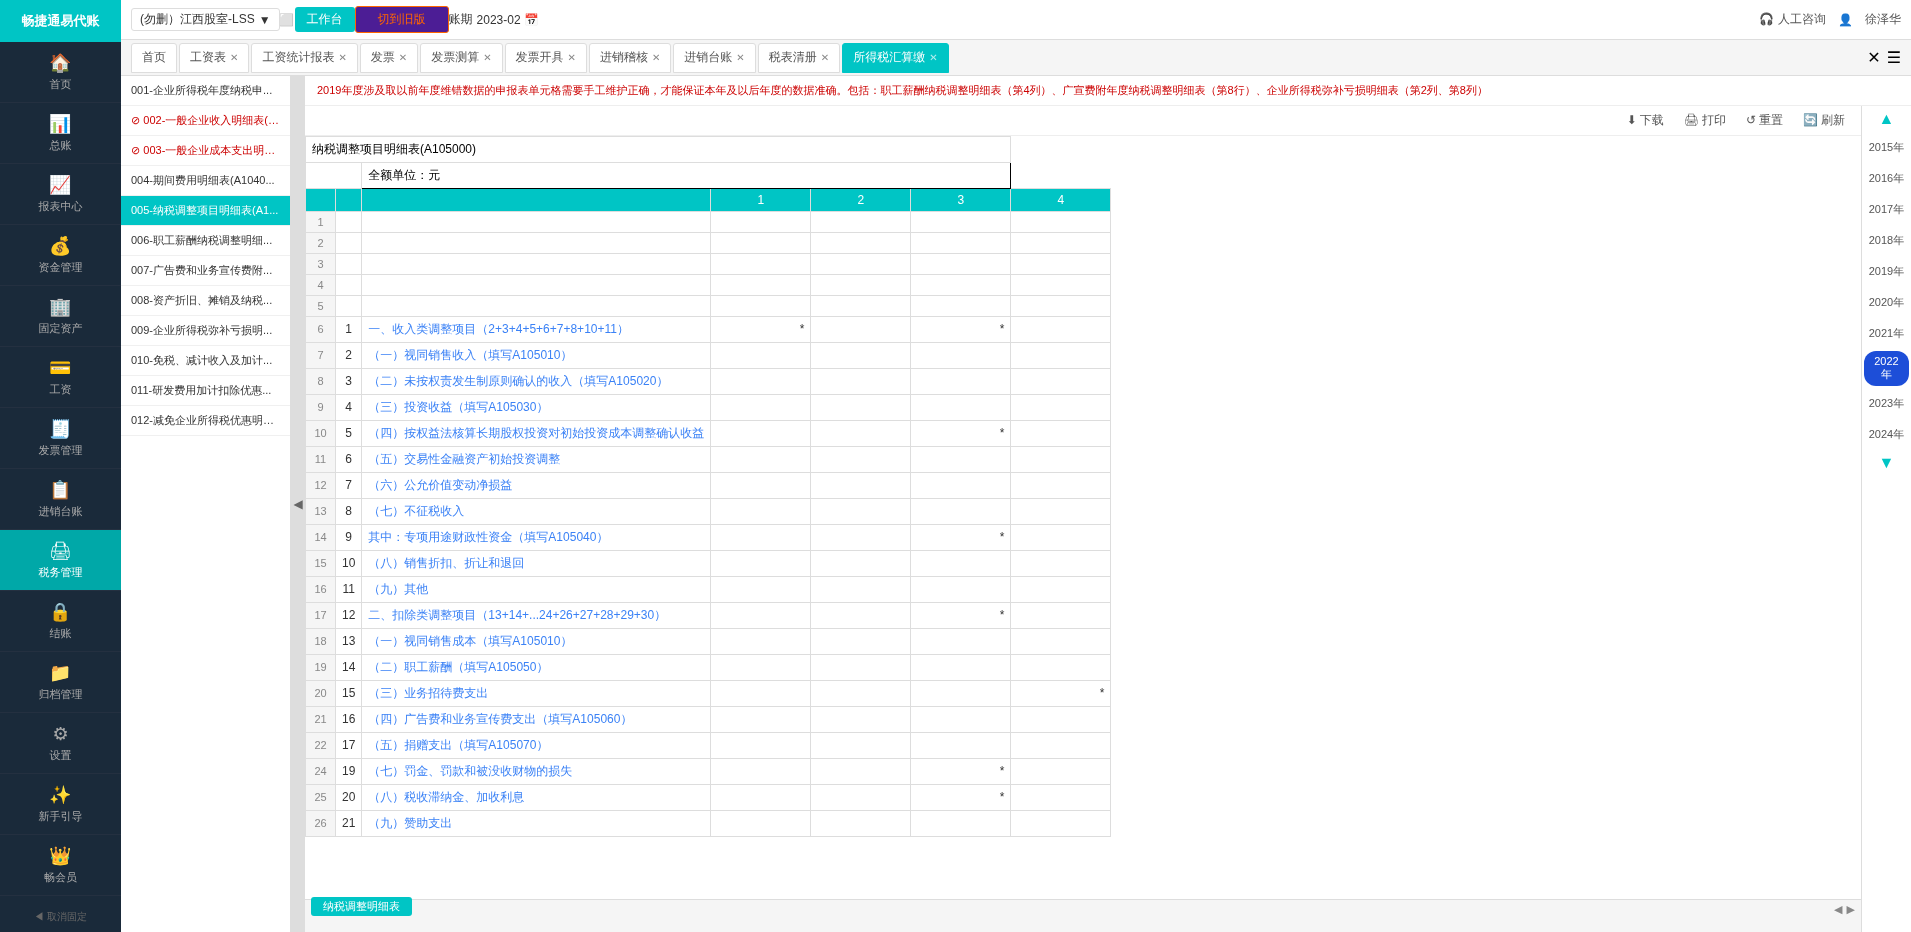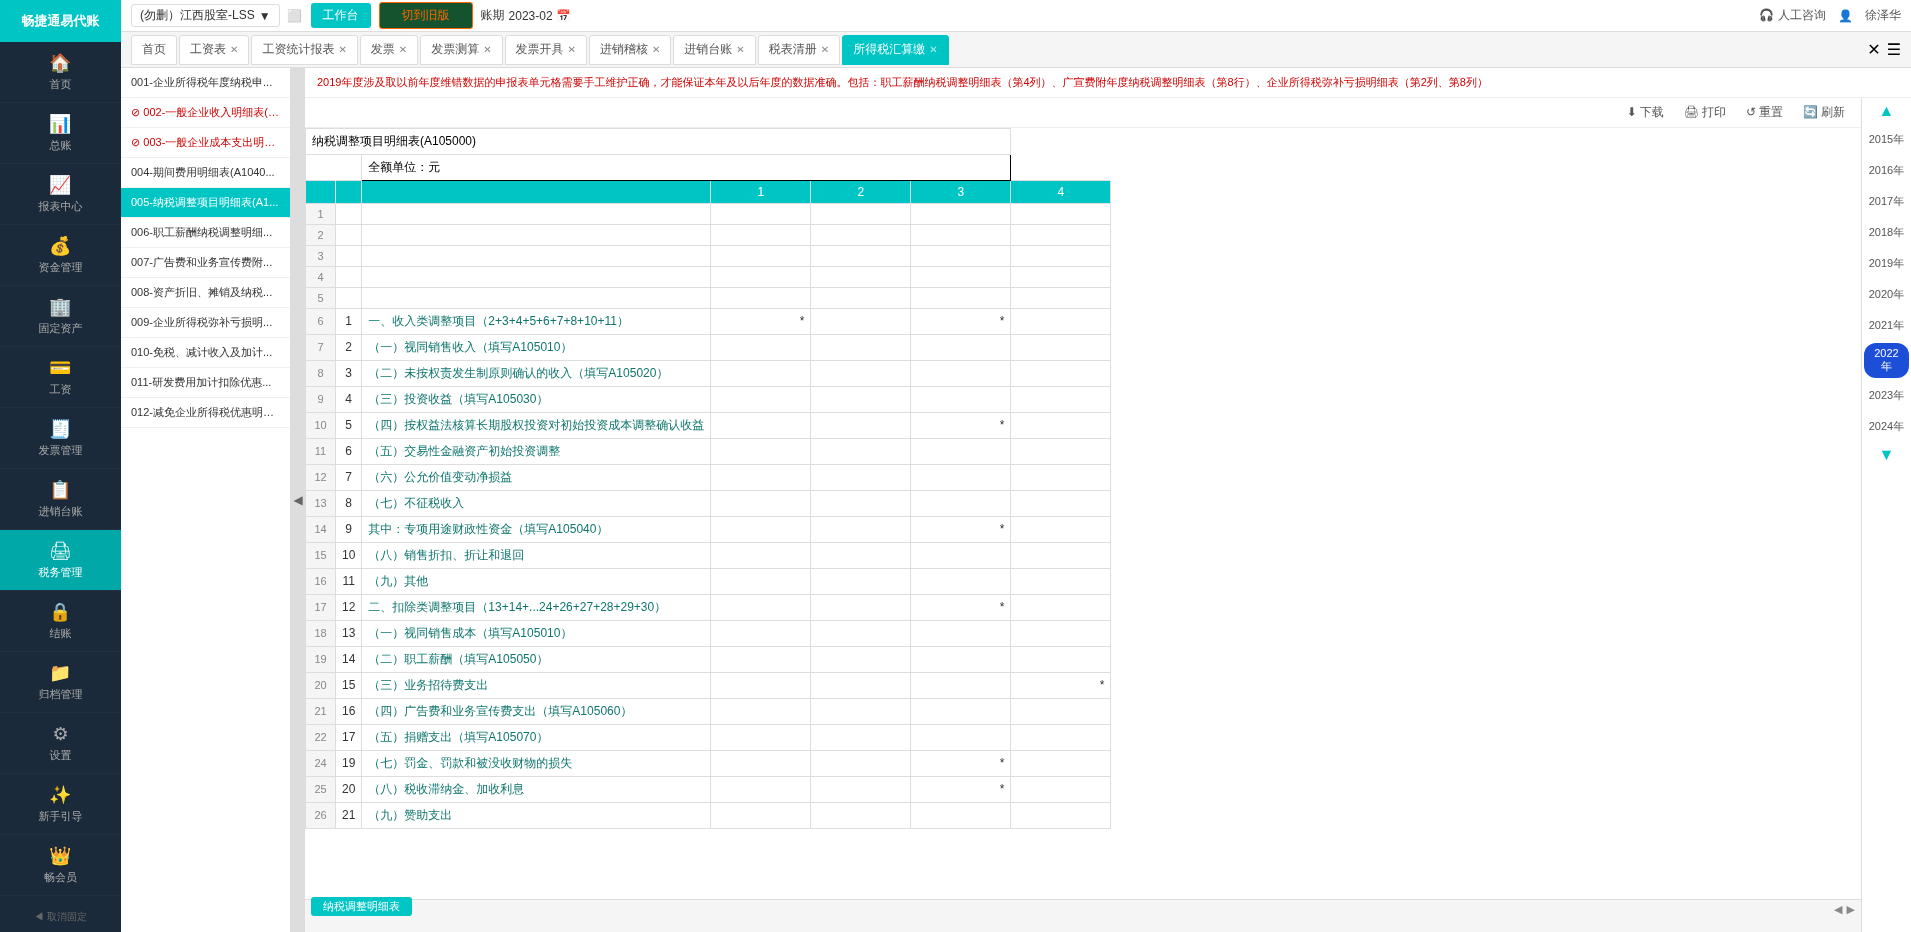--- a/index.html
+++ b/index.html
@@ -10,24 +10,24 @@
     .sidebar-logo { background: #00c5c5; color: white; font-size: 13px; font-weight: bold; padding: 12px 6px; text-align: center; line-height: 1.4; }
     .sidebar-item { display: flex; flex-direction: column; align-items: center; padding: 10px 4px; cursor: pointer; font-size: 11px; color: #aaa; border-bottom: 1px solid #243040; }
     .sidebar-item.active { background: #00a8a8; color: white; }
     .sidebar-item .icon { font-size: 18px; margin-bottom: 3px; }
     .sidebar-footer { margin-top: auto; padding: 8px; font-size: 10px; color: #666; text-align: center; cursor: pointer; }
 
     
     .main { flex: 1; display: flex; flex-direction: column; overflow: hidden; }
 
     
-    .top-header { background: white; border-bottom: 1px solid #ddd; display: flex; align-items: center; padding: 0 10px; height: 32px; gap: 8px; flex-shrink: 0; }
+    .top-header { background: white; border-bottom: 1px solid #ddd; display: flex; align-items: center; padding: 0 10px; height: 40px; flex-shrink: 0; }
     .company-selector { display: flex; align-items: center; gap: 4px; font-size: 12px; color: #333; border: 1px solid #ddd; border-radius: 3px; padding: 2px 8px; cursor: pointer; }
     .btn-workbench { background: #00c5c5; color: white; border: none; border-radius: 3px; padding: 4px 12px; cursor: pointer; font-size: 12px; }
-    .btn-oldversion { background: #14532d; color: #ff6600; border: 1px solid #ff6600; border-radius: 3px; padding: 4px 22px; cursor: pointer; font-size: 12px; }
+    .btn-oldversion { background: #4c1d95; color: #ff6600; border: 1px solid #ff6600; border-radius: 3px; padding: 4px 22px; cursor: pointer; font-size: 12px; }
     .period-info { font-size: 12px; color: #333; display: flex; align-items: center; gap: 4px; }
     .top-header-right { margin-left: auto; display: flex; align-items: center; gap: 12px; font-size: 12px; color: #555; }
 
     
     .tab-bar { background: #f5f5f5; border-bottom: 1px solid #ddd; display: flex; align-items: center; padding: 0 10px; height: 36px; gap: 2px; flex-shrink: 0; overflow-x: auto; }
     .tab { display: flex; align-items: center; padding: 0 10px; height: 30px; cursor: pointer; font-size: 12px; color: #555; background: white; border: 1px solid #ddd; border-radius: 3px 3px 0 0; white-space: nowrap; gap: 4px; }
     .tab.active { background: #00c5c5; color: white; border-color: #00c5c5; }
     .tab .close-icon { font-size: 10px; opacity: 0.7; }
     .tab-actions { margin-left: auto; display: flex; gap: 6px; }
 
@@ -60,21 +60,21 @@
     .year-item.active { background: #1d4ed8; color: white; border-radius: 12px; margin: 2px; width: auto; padding: 4px 8px; }
     .year-nav { color: #00c5c5; font-size: 16px; cursor: pointer; padding: 4px; }
 
     
     .spreadsheet-table { border-collapse: collapse; min-width: 800px; font-size: 12px; }
     .spreadsheet-table th, .spreadsheet-table td { border: 1px solid #ddd; padding: 4px 6px; white-space: nowrap; }
     .spreadsheet-table .row-num { background: #f5f5f5; text-align: center; width: 30px; color: #888; font-size: 11px; }
     .spreadsheet-table .col-header { background: #00c5c5; color: white; text-align: center; font-weight: normal; }
     .spreadsheet-table .sub-header { background: #00c5c5; color: white; text-align: center; }
     .spreadsheet-table td.hang-num { text-align: center; color: #333; }
-    .spreadsheet-table td.item-text { color: #0f766e; }
+    .spreadsheet-table td.item-text { color: #3b82f6; }
     .spreadsheet-table td.value-cell { text-align: right; color: #333; min-width: 100px; }
 
     
     .bottom-tab-bar { background: #f5f5f5; border-top: 1px solid #ddd; display: flex; align-items: flex-end; padding: 16px 6px; height: 28px; flex-shrink: 0; }
     .bottom-tab { padding: 2px 12px; font-size: 11px; cursor: pointer; background: #00c5c5; color: white; border-radius: 3px; }
 
     .scroll-indicator { display: flex; align-items: center; gap: 4px; margin-left: auto; font-size: 11px; color: #888; }
 
     .content-right { display: flex; flex-direction: column; flex: 1; overflow: hidden; }
     .sheet-and-year { display: flex; flex: 1; overflow: hidden; }

